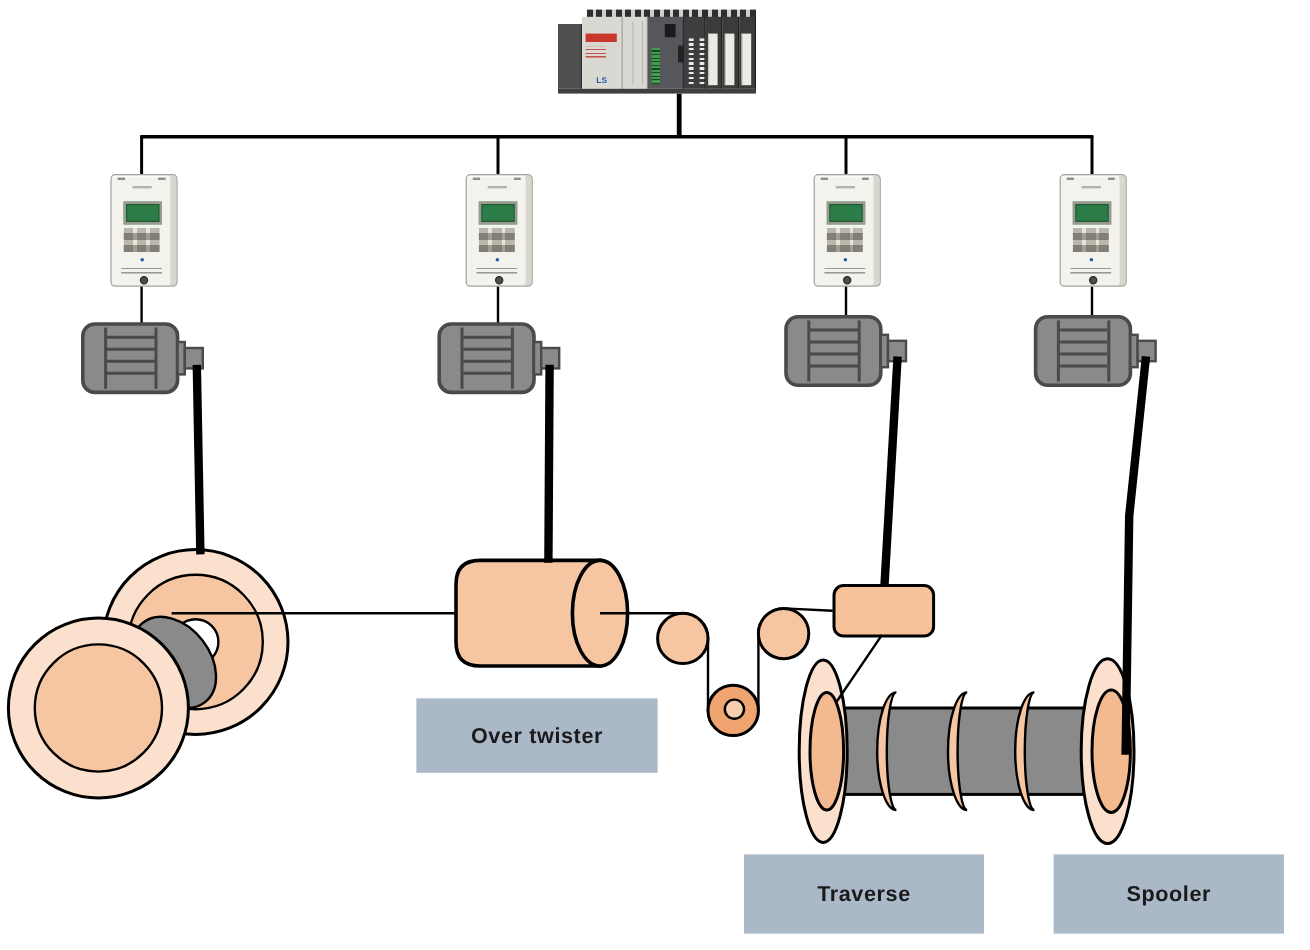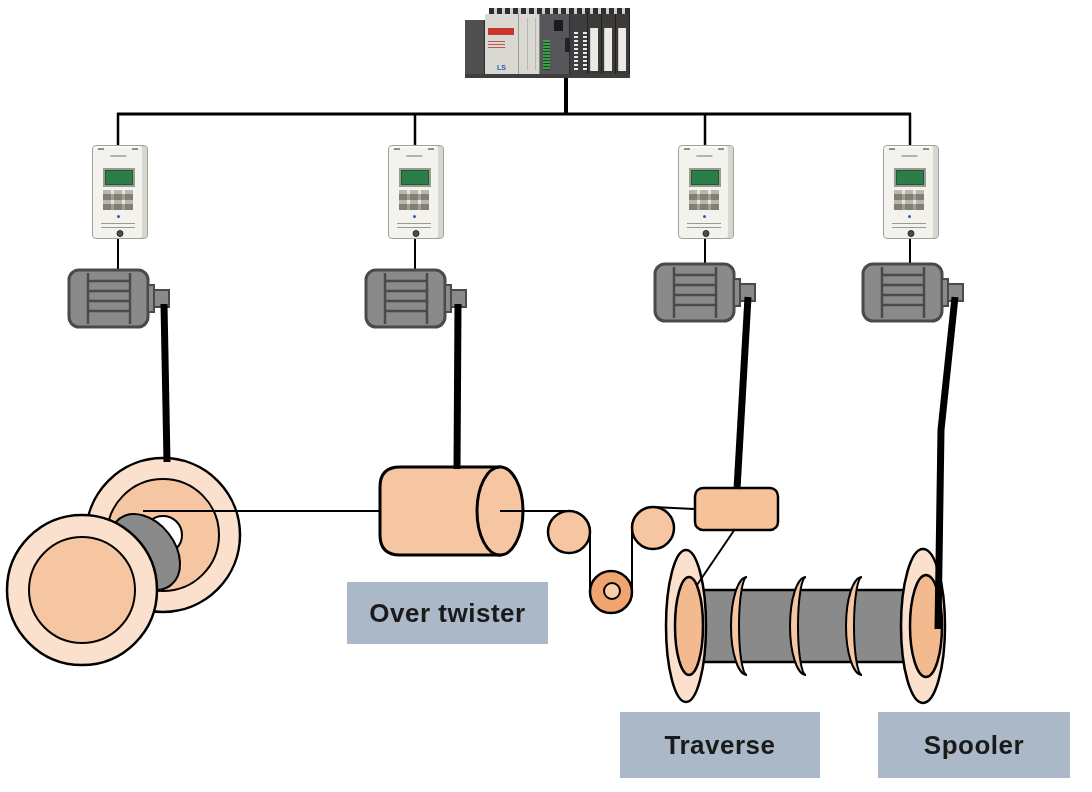--- a/index.html
+++ b/index.html
@@ -57,21 +57,21 @@
     background-blend-mode:multiply;}
   .inv .led{position:absolute;top:69px;left:24px;width:3px;height:3px;border-radius:50%;background:var(--ls_blue);}
   .inv .vent-b{position:absolute;top:76px;left:8px;width:34px;height:6px;
     background:repeating-linear-gradient(0deg,#9a9992 0 1px,transparent 1px 4px);}
   .inv .screw{position:absolute;bottom:1px;left:50%;transform:translateX(-50%);
     width:5px;height:5px;border-radius:50%;background:#4c4c4c;border:1px solid #2a2a2a;}
 
   
   .plate{position:absolute;background:var(--label_bg);color:var(--label_text);
     display:flex;align-items:center;justify-content:center;
-    font-size:26px;font-weight:bold;letter-spacing:0.5px;}
+    font-size:18px;font-weight:bold;letter-spacing:0.5px;}
 </style>
 </head>
 <body>
 
 <div id="canvas">
 
   <svg id="wiring" width="1092" height="792" viewBox="0 0 1092 792">
 
     <g>
       <line class="wire" x1="566" y1="78" x2="566" y2="114" stroke-width="4"></line>

